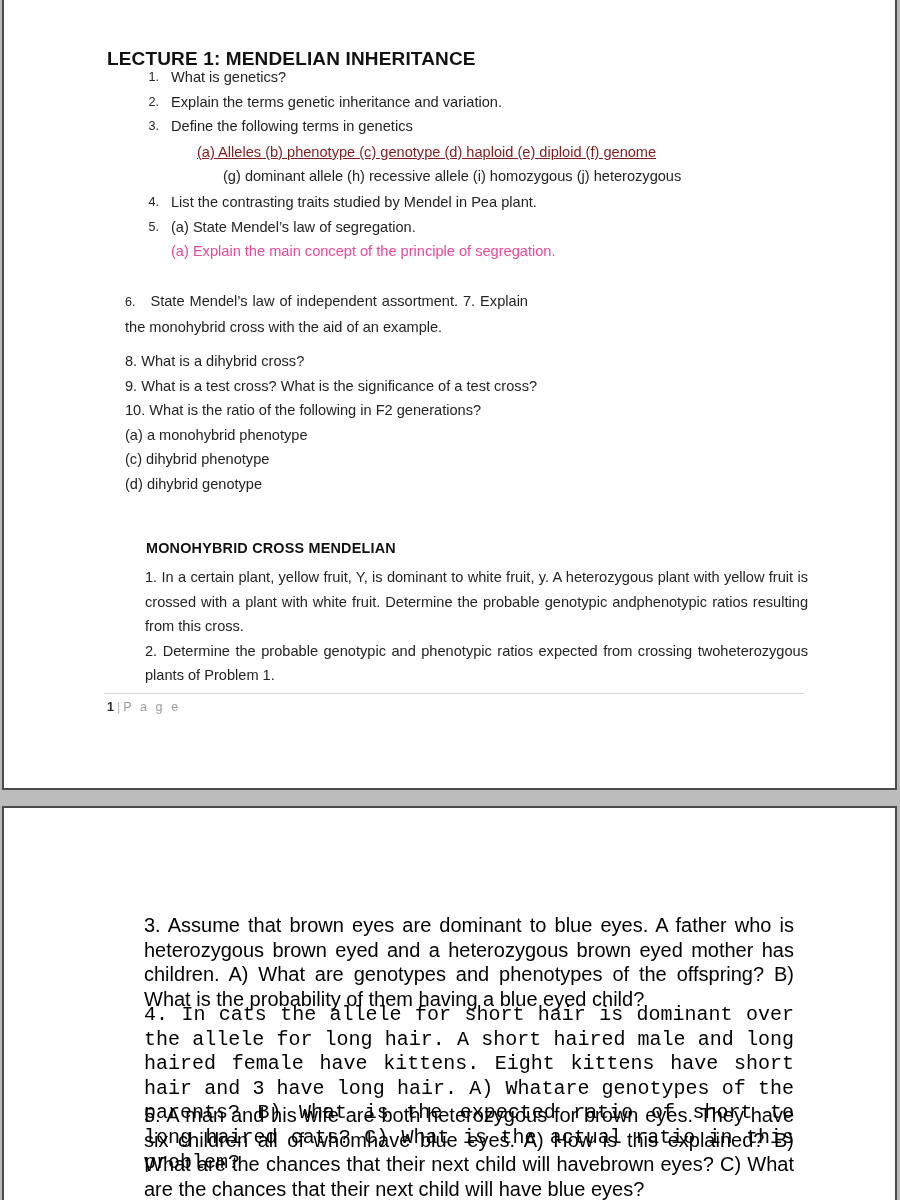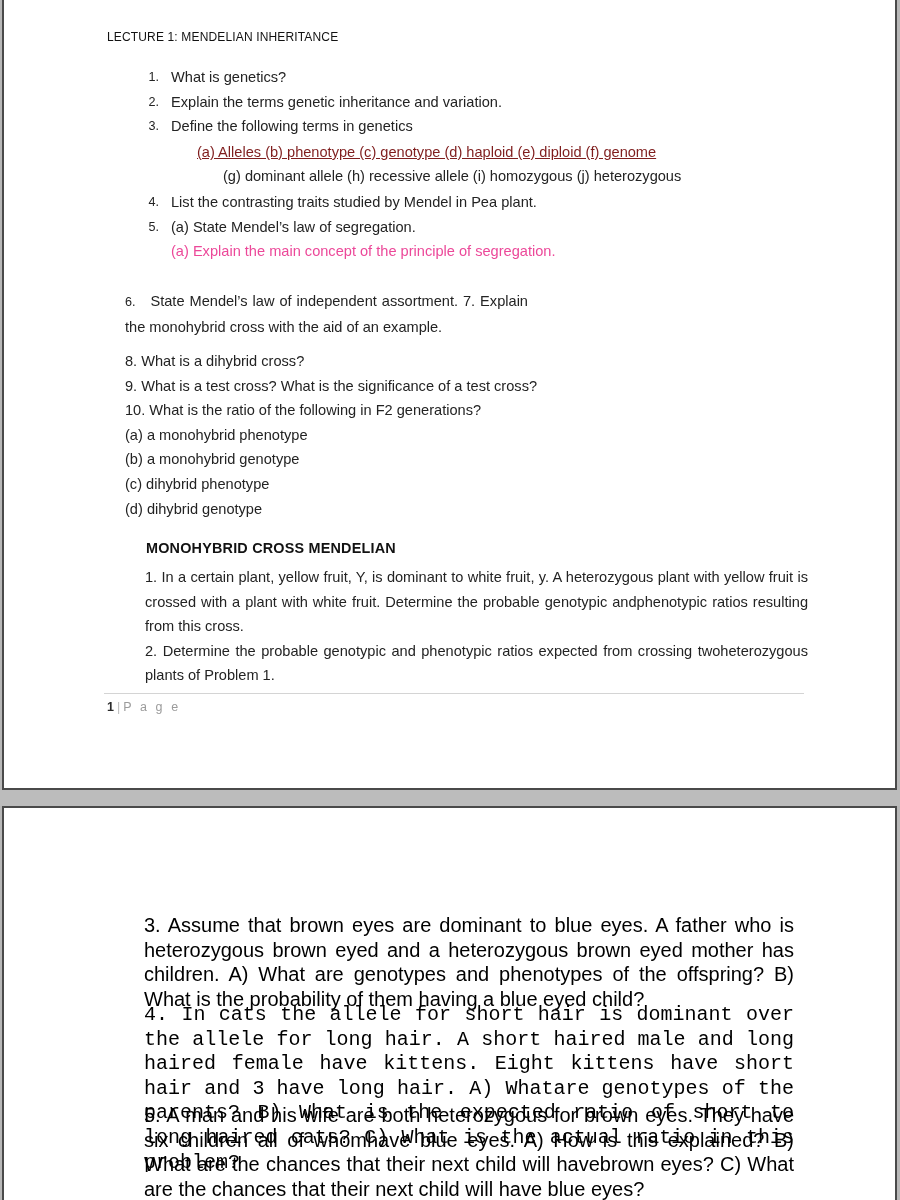--- a/index.html
+++ b/index.html
@@ -50,23 +50,23 @@
     left: 0;
     top: 0;
     right: 0;
     bottom: 0;
   }
 
   
   .doc-title {
     position: absolute;
     left: 103px;
-    top: 30px;
-    font-size: 12px;
-    font-weight: normal;
+    top: 48px;
+    font-size: 19px;
+    font-weight: bold;
     letter-spacing: 0.15px;
     color: #121212;
     white-space: nowrap;
   }
 
   
   .main-list {
     position: absolute;
     left: 103px;
     top: 65px;
@@ -252,21 +252,20 @@
       <div class="block-q67">
         <span class="lead-num">6.</span>
         <span style="display:inline-block;width:10px;"></span><span>State Mendel’s law of independent assortment. 7. Explain the monohybrid cross with the aid of an example.</span>
       </div>
 
       <div class="lines-block">
         <div class="line">8. What is a dihybrid cross?</div>
         <div class="line">9. What is a test cross? What is the significance of a test cross?</div>
         <div class="line">10. What is the ratio of the following in F2 generations?</div>
         <div class="line">(a) a monohybrid phenotype</div>
-        <div class="line">(b) a monohybrid genotype</div>
         <div class="line">(c) dihybrid phenotype</div>
         <div class="line">(d) dihybrid genotype</div>
       </div>
 
       <div class="section-head">MONOHYBRID CROSS MENDELIAN</div>
 
       <div class="problems-block">
         <p>1. In a certain plant, yellow fruit, Y, is dominant to white fruit, y. A heterozygous plant with yellow fruit is crossed with a plant with white fruit. Determine the probable genotypic andphenotypic ratios resulting from this cross.</p>
         <p class="nojustify-last">2. Determine the probable genotypic and phenotypic ratios expected from crossing twoheterozygous plants of Problem 1.</p>
       </div>

